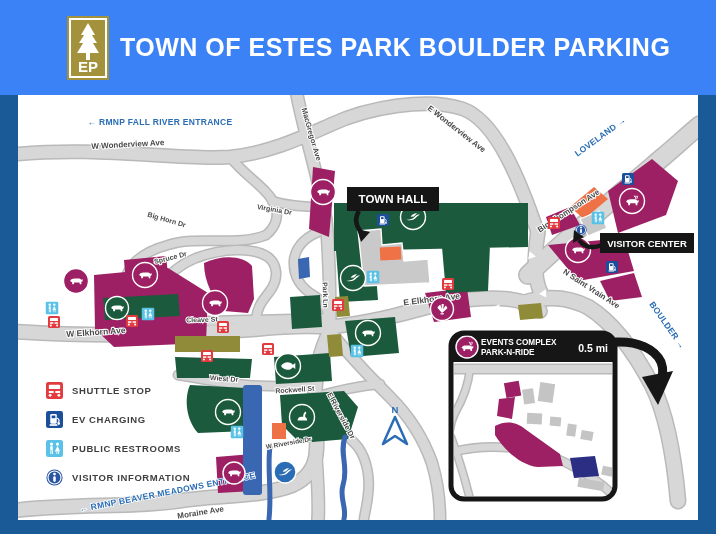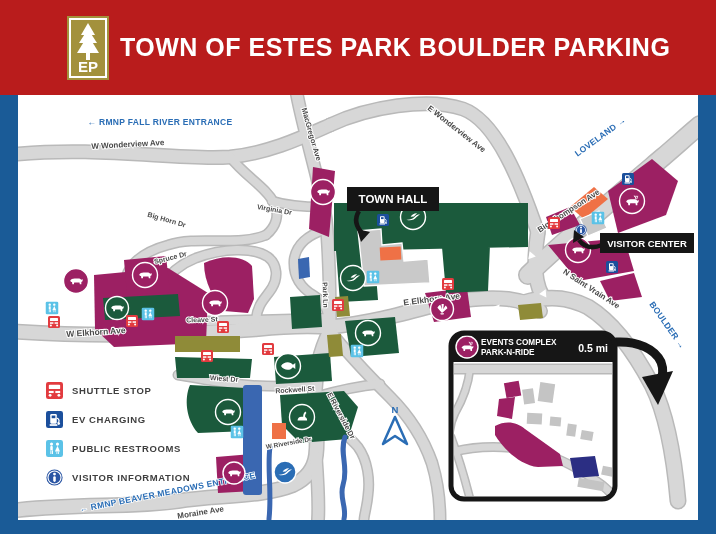--- a/index.html
+++ b/index.html
@@ -1,18 +1,18 @@
 <!DOCTYPE html>
 <html><head>
 <meta charset="utf-8">
 <style>
   html,body{margin:0;padding:0;}
   body{width:716px;height:534px;overflow:hidden;background:#1a5b97;
        font-family:"Liberation Sans",sans-serif;position:relative;}
-  .header{position:absolute;left:0;top:0;width:716px;height:95px;background:#b91c1c;}
+  .header{position:absolute;left:0;top:0;width:716px;height:95px;background:#3b82f6;}
   .logo{position:absolute;left:66px;top:15px;width:44px;height:66px;}
   .title{position:absolute;left:120px;top:0;height:95px;display:flex;align-items:center;
          color:#fff;font-size:25px;font-weight:bold;letter-spacing:.5px;margin:0;}
   .map-wrap{position:absolute;left:18px;top:95px;width:680px;height:425px;background:#ffffff;}
   svg text{font-family:"Liberation Sans",sans-serif;}
   .street{fill:#4a4a4a;font-weight:bold;text-anchor:middle;
           paint-order:stroke;stroke:#ffffff;stroke-width:2px;}
   .dir{fill:#2a6db5;font-weight:bold;text-anchor:middle;letter-spacing:.3px;
        paint-order:stroke;stroke:#ffffff;stroke-width:1.5px;}
   .road-casing path{fill:none;stroke:#b9b9b9;stroke-linecap:round;}

